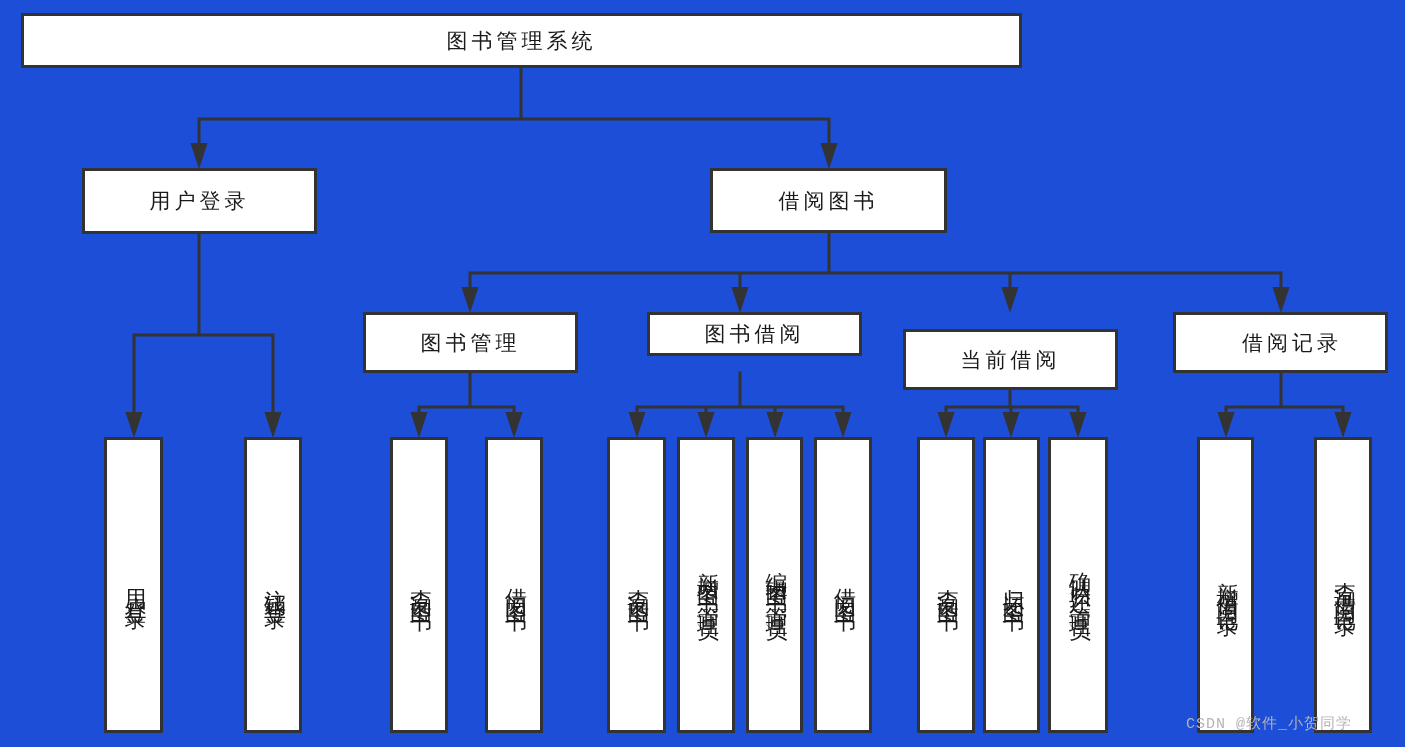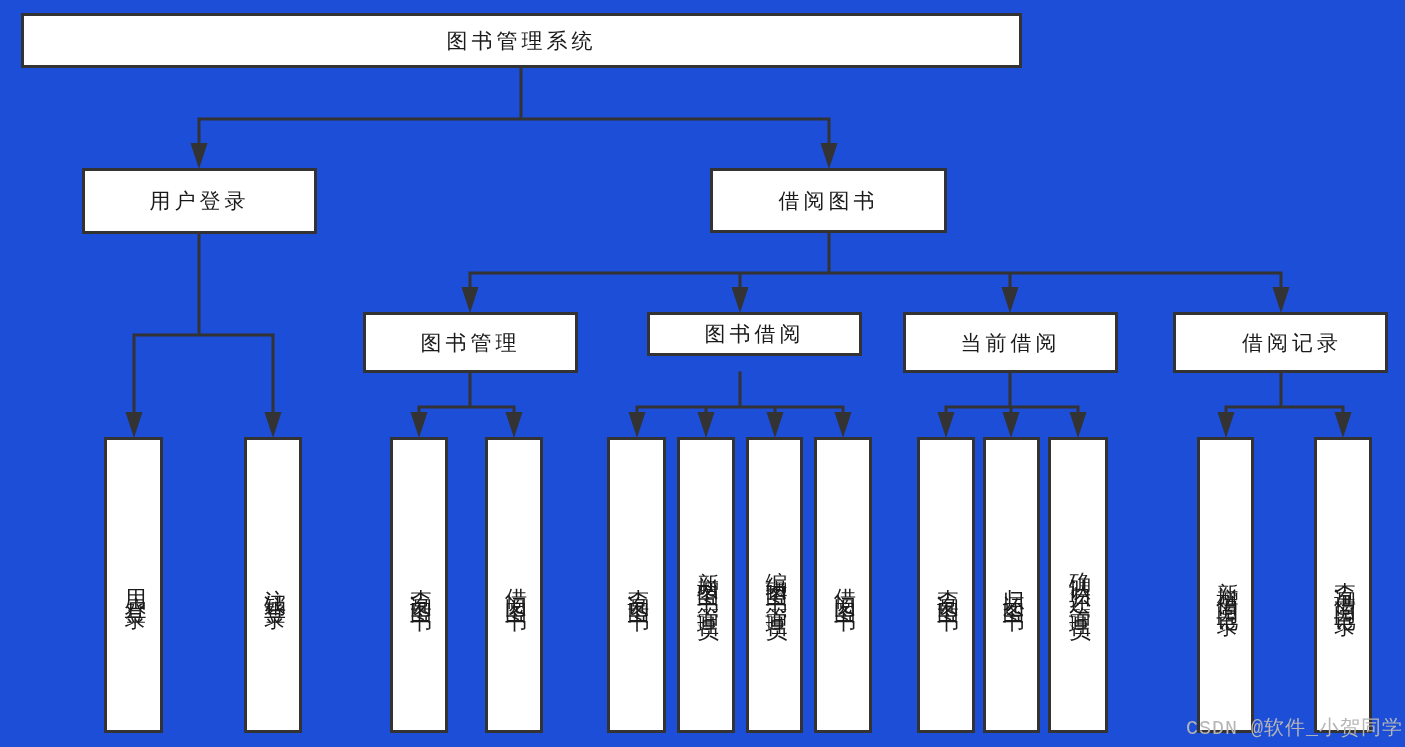--- a/index.html
+++ b/index.html
@@ -37,21 +37,21 @@
     writing-mode: vertical-rl;
     text-orientation: mixed;
     font-size: 22px;
     letter-spacing: 7px;
     line-height: 1;
   }
   .watermark {
     position: absolute;
     left: 1186px;
     top: 714px;
-    font-size: 20px;
+    font-size: 15px;
     letter-spacing: 1px;
     color: #b5b5b5;
     white-space: nowrap;
     z-index: 5;
   }
 </style>
 </head>
 <body>
 
 <div class="stage">
@@ -89,21 +89,21 @@
     </g>
   </svg>
 
   <div class="box h" style="left:21px; top:13px; width:1001px; height:55px;">图书管理系统</div>
 
   <div class="box h" style="left:82px; top:168px; width:235px; height:66px;">用户登录</div>
   <div class="box h" style="left:710px; top:168px; width:237px; height:65px;">借阅图书</div>
 
   <div class="box h" style="left:363px; top:312px; width:215px; height:61px;">图书管理</div>
   <div class="box h" style="left:633px; top:312px; width:215px; height:44px;margin-left:14px;">图书借阅</div>
-  <div class="box h" style="left:903px; top:312px; width:215px; height:61px;">当前借阅</div>
+  <div class="box h" style="left:903px; top:329px; width:215px; height:61px;">当前借阅</div>
   <div class="box h" style="left:1173px; top:312px; width:215px; height:61px;padding-left:23px;">借阅记录</div>
 
   <div class="box v" style="left:104px; top:437px; width:59px; height:296px;">用户登录</div>
   <div class="box v" style="left:244px; top:437px; width:58px; height:296px;">注销登录</div>
 
   <div class="box v" style="left:390px; top:437px; width:58px; height:296px;">查询图书</div>
   <div class="box v" style="left:485px; top:437px; width:58px; height:296px;">借阅图书</div>
 
   <div class="box v" style="left:607px; top:437px; width:59px; height:296px;">查询图书</div>
   <div class="box v" style="left:677px; top:437px; width:58px; height:296px;">新增图书（管理员）</div>

